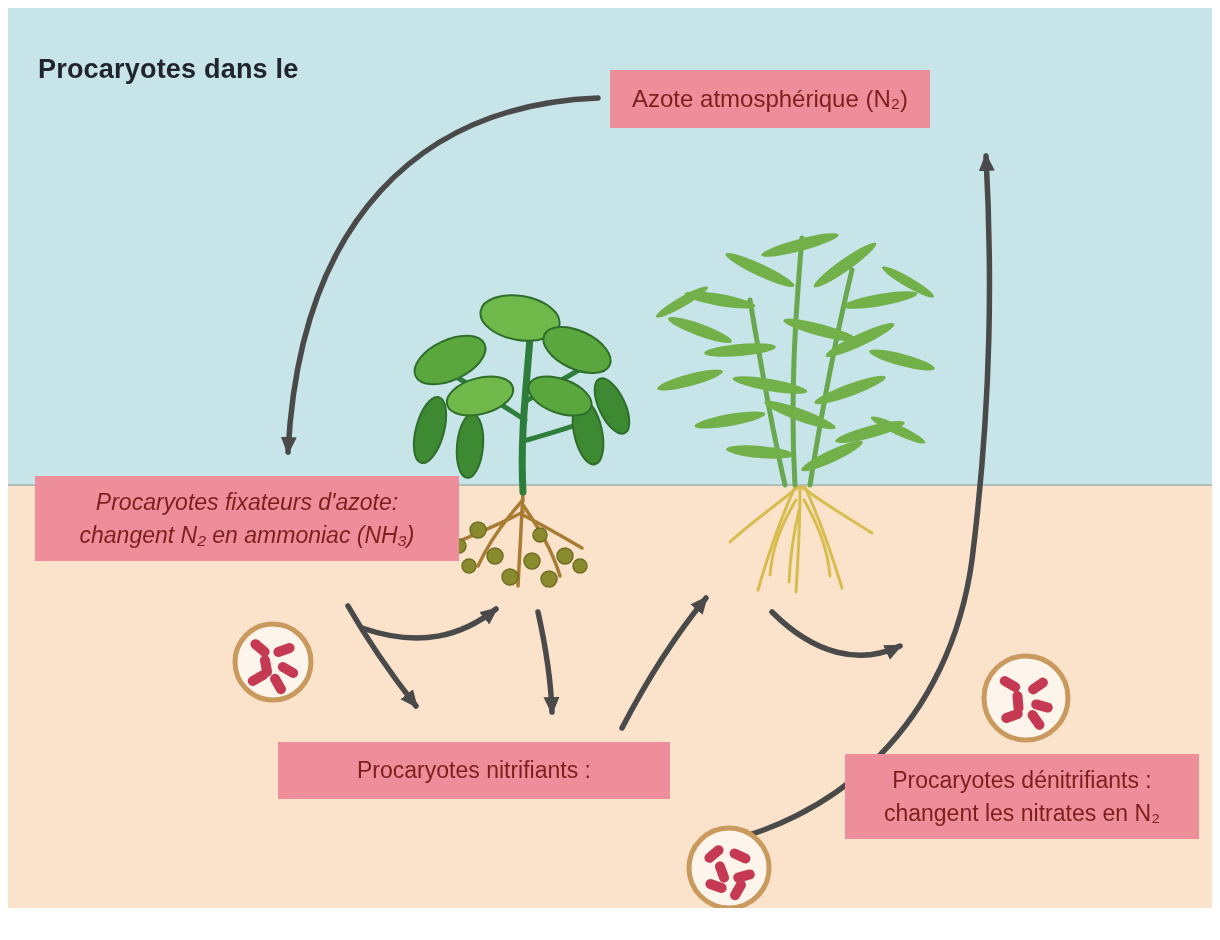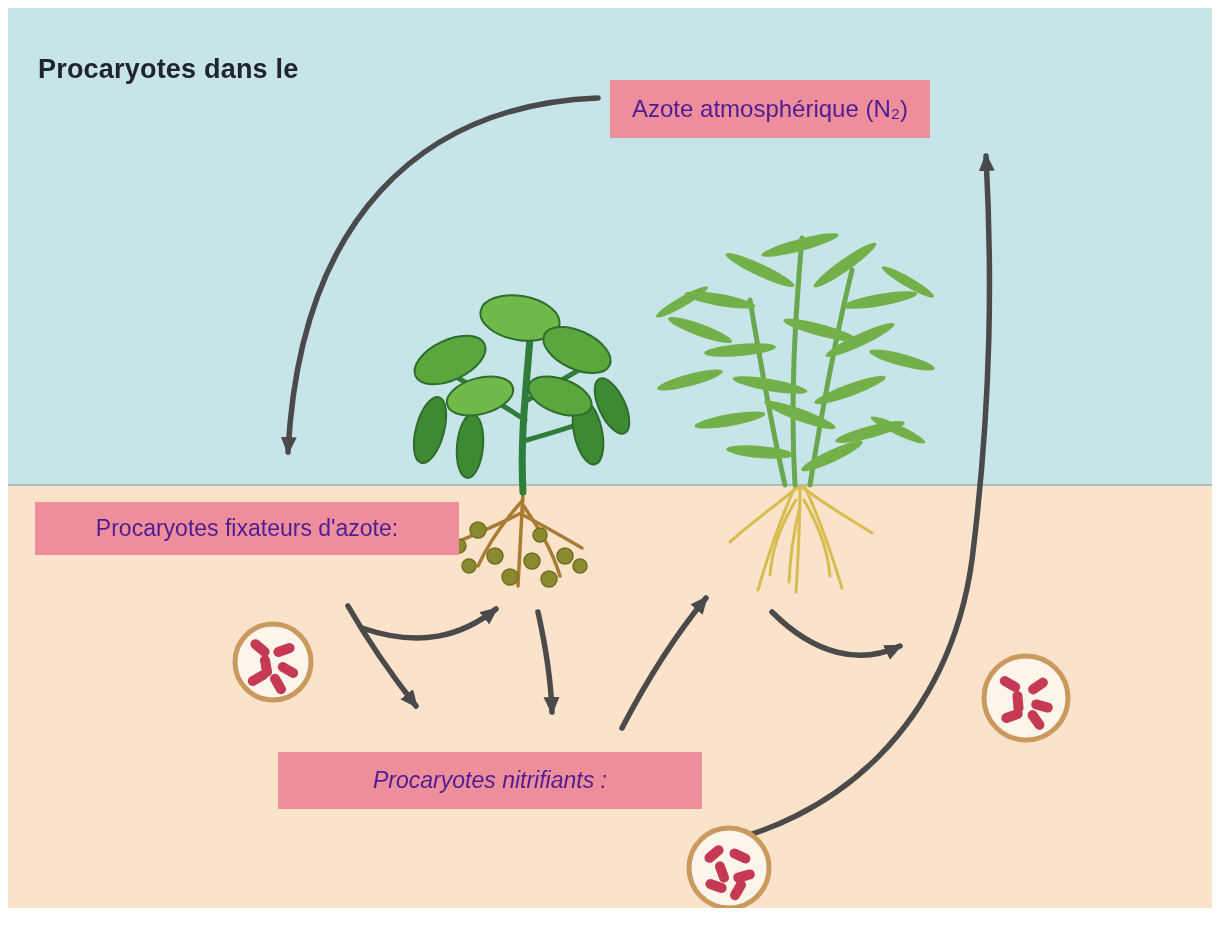--- a/index.html
+++ b/index.html
@@ -4,25 +4,25 @@
 <style>
   html,body{margin:0;padding:0;background:#ffffff;font-family:"Liberation Sans",sans-serif;}
   .page{position:relative;width:1220px;height:916px;background:#ffffff;overflow:hidden;}
   .sky{position:absolute;left:0;top:0;width:1220px;height:486px;background:var(--sky,#c7e4e8);}
   .soil{position:absolute;left:0;top:486px;width:1220px;height:454px;background:var(--soil,#fbe3cb);}
   .horizon{position:absolute;left:0;top:484px;width:1220px;height:2px;background:var(--horizon,#aebcbc);}
   .frame{position:absolute;inset:0;border:8px solid #ffffff;pointer-events:none;z-index:60;}
   .art{position:absolute;left:0;top:0;width:1220px;height:940px;z-index:10;}
   .title{position:absolute;left:38px;top:50px;z-index:30;font-size:27px;font-weight:bold;
          color:var(--text,#21242c);line-height:1.45;letter-spacing:.2px;}
-  .plabel{position:absolute;z-index:30;background:var(--label_bg,#ef8e9b);color:#4c1d95;
-          font-size:23px;line-height:1.42;text-align:center;padding:10px 16px;margin-top:10px;}
+  .plabel{position:absolute;z-index:30;background:var(--label_bg,#ef8e9b);color:#7f1d1d;
+          font-size:23px;line-height:1.42;text-align:center;padding:10px 16px;}
   .plabel.atmospheric{left:610px;top:70px;padding:12px 22px;font-size:24px;}
-  .plabel.fixers{left:35px;top:492px;width:392px;}
-  .plabel.nitrifiers{left:278px;top:742px;width:364px;padding:12px 30px;font-style:italic;}
+  .plabel.fixers{left:35px;top:476px;width:392px;font-style:italic;}
+  .plabel.nitrifiers{left:278px;top:742px;width:364px;padding:12px 14px;}
   .plabel.denitrifiers{left:845px;top:754px;width:322px;}
   .arrow{fill:none;stroke:var(--arrow,#4a4a4a);stroke-width:5.5;stroke-linecap:round;}
   #arrowhead path{fill:var(--arrow,#4a4a4a);}
   .bact-cell{fill:var(--bacteria_fill,#fdf5ec);stroke:var(--bacteria_border,#c9995d);stroke-width:5;}
   .bact-rod{fill:var(--bacteria_body,#c53a52);}
   .stem-legume{fill:none;stroke:#2f7d3a;stroke-width:7;stroke-linecap:round;}
   .branch-legume{fill:none;stroke:#2f7d3a;stroke-width:5;stroke-linecap:round;}
   .leaf{fill:#5aa73e;stroke:#2f6e2a;stroke-width:2;}
   .leaf.light{fill:#6fb84a;}
   .leaf.dark{fill:#3e8a33;}
@@ -162,21 +162,26 @@
   <div class="title">
     <div>Procaryotes dans le</div>
   </div>
 
   <div class="plabel atmospheric">
     <span>Azote atmosphérique (N₂)</span>
   </div>
 
   <div class="plabel fixers">
     <div>Procaryotes fixateurs d'azote:</div>
+    <div>changent N₂ en ammoniac (NH₃)</div>
   </div>
 
   <div class="plabel nitrifiers">
     <div>Procaryotes nitrifiants :</div>
   </div>
 
+  <div class="plabel denitrifiers">
+    <div>Procaryotes dénitrifiants :</div>
+    <div>changent les nitrates en N₂</div>
+  </div>
 
   <div class="frame"></div>
 </div>
 
 </body></html>

